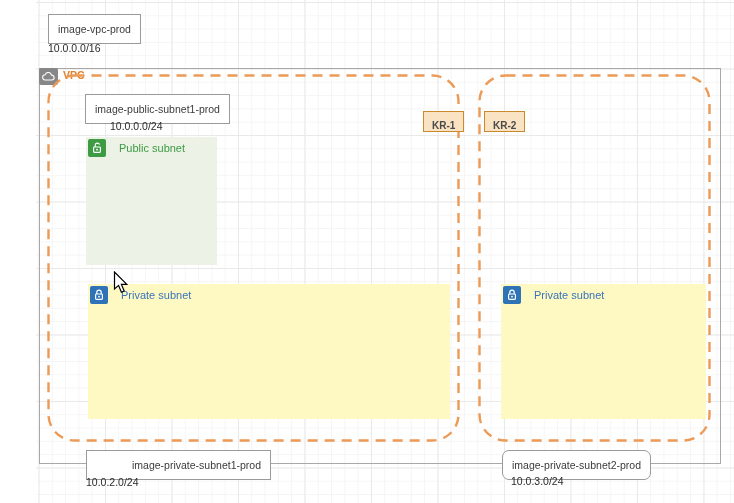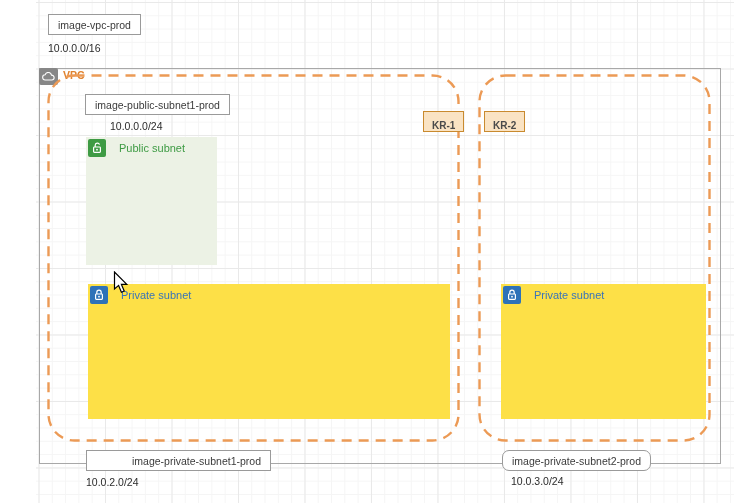--- a/index.html
+++ b/index.html
@@ -58,21 +58,21 @@
   .zones-svg {
     position: absolute;
     left: 0; top: 0;
     width: 734px; height: 503px;
     pointer-events: none;
   }
 
   
   .label-box {
     position: absolute;
-    height: 21px;
+    height: 30px;
     background: #ffffff;
     border: 1px solid #9a9a9a;
     display: flex; align-items: center; justify-content: center;
     padding: 0 9px;
     font-size: 10.5px;
     color: #3b3b3b;
     white-space: nowrap;
   }
   .label-vpc   { left: 48px;  top: 14px;  }
   .label-pub1  { left: 85px;  top: 94px;  }
@@ -86,21 +86,21 @@
     white-space: nowrap;
   }
   .cidr-vpc   { left: 48px;  top: 42px;  }
   .cidr-pub1  { left: 85px;  top: 120px; margin-left: 25px; }
   .cidr-priv1 { left: 86px;  top: 476px; }
   .cidr-priv2 { left: 511px; top: 475px; }
 
   
   .subnet-box { position: absolute; }
   .subnet-public  { background: #ecf2e5; }
-  .subnet-private { background: #fde047; }
+  .subnet-private { background: #fef9c3; }
   .box-pub1  { left: 86px;  top: 137px; width: 131px; height: 128px; }
   .box-priv1 { left: 88px;  top: 284px; width: 362px; height: 135px; }
   .box-priv2 { left: 501px; top: 284px; width: 205px; height: 135px; }
 
   .subnet-head {
     position: absolute;
     left: 2px; top: 2px;
     display: flex; align-items: center;
   }
   .subnet-icon {

